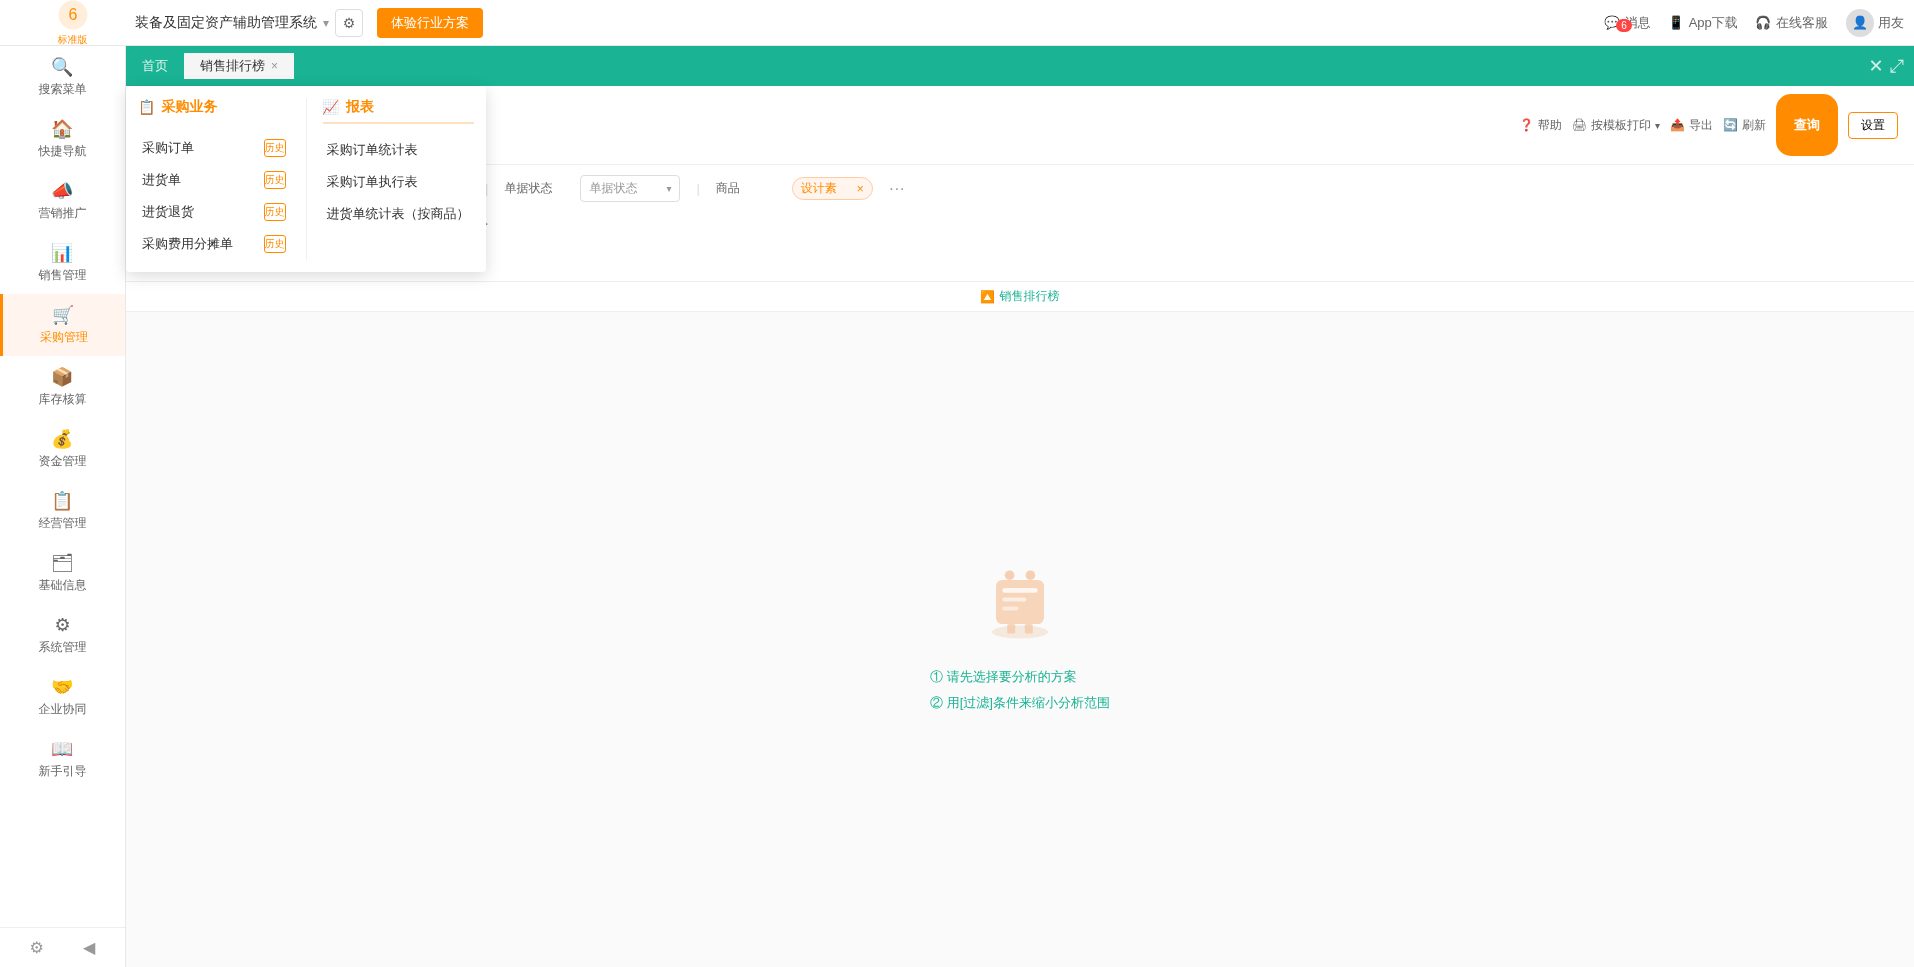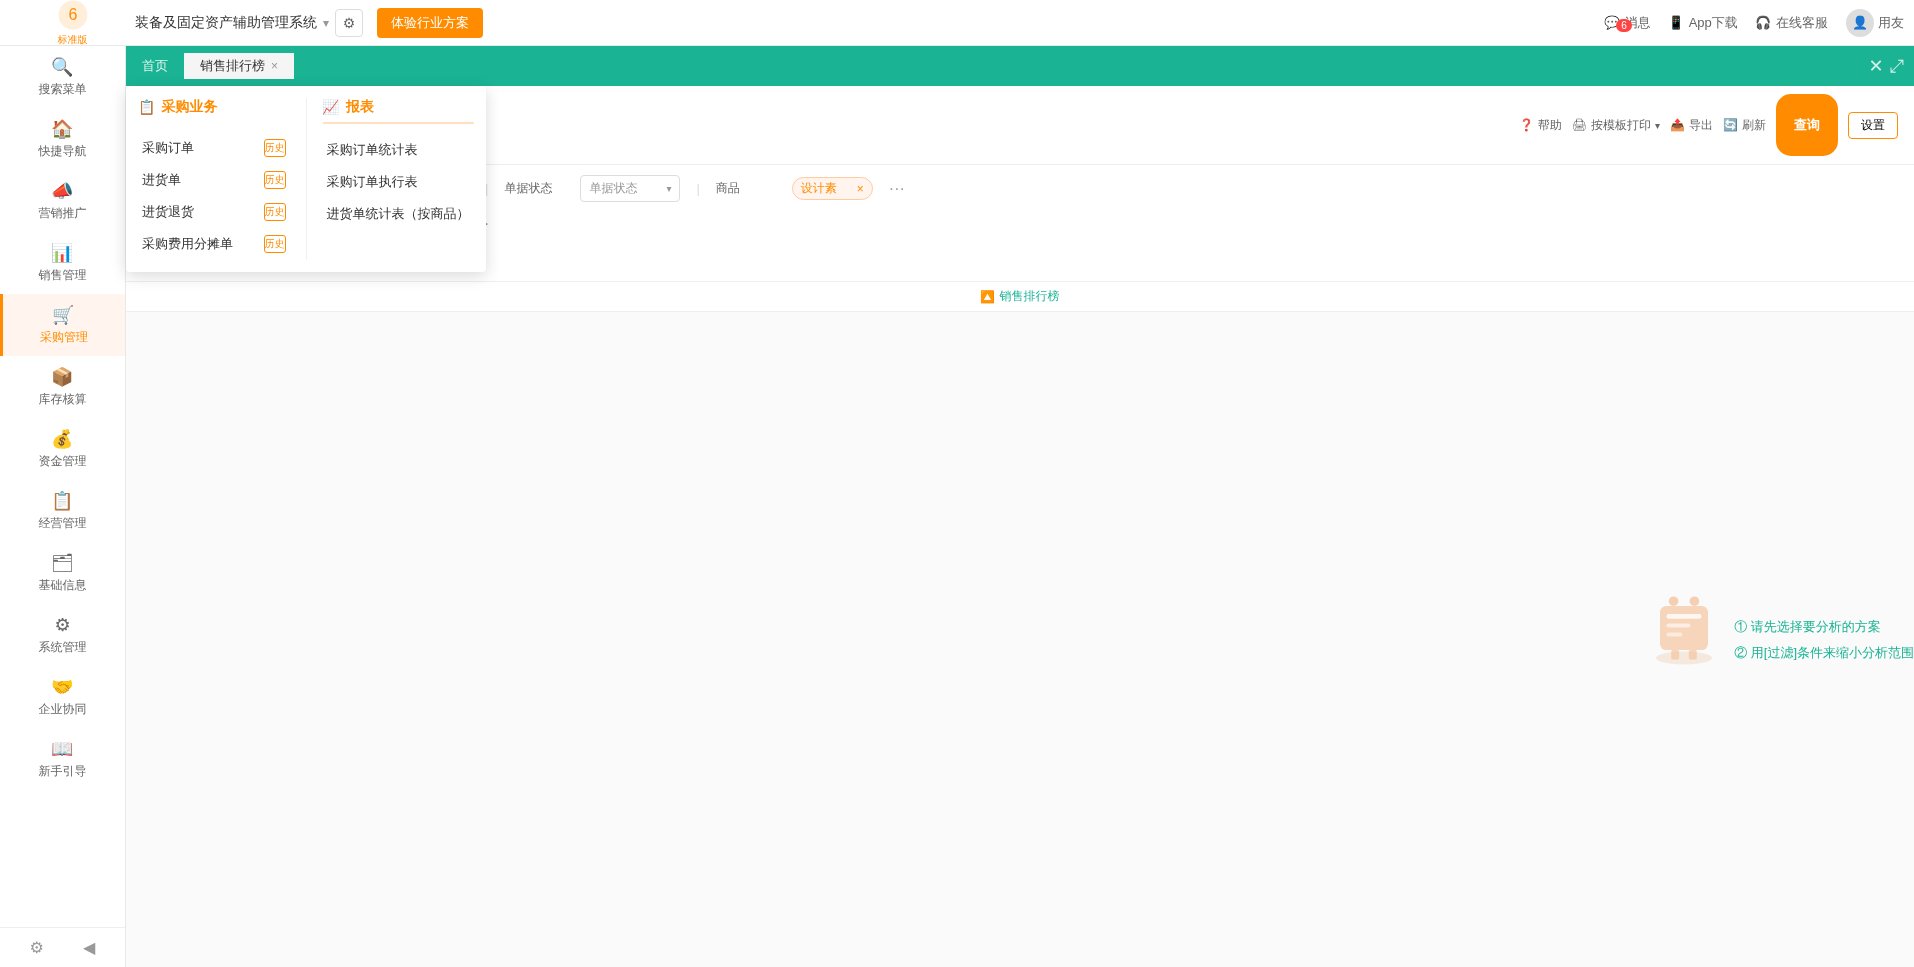--- a/index.html
+++ b/index.html
@@ -344,23 +344,23 @@
     .dropdown-divider {
       width: 1px;
       background: #f0f0f0;
       margin: 0 4px;
     }
 
     
     .empty-state {
       flex: 1;
       display: flex;
-      flex-direction: row;
-      align-items: center;
-      justify-content: flex-end;
+      flex-direction: column;
+      align-items: center;
+      justify-content: center;
       background: #fafafa;
     }
     .empty-icon {
       width: 100px;
       height: 80px;
       margin-bottom: 20px;
     }
     .empty-text {
       color: #999;
       font-size: 13px;

